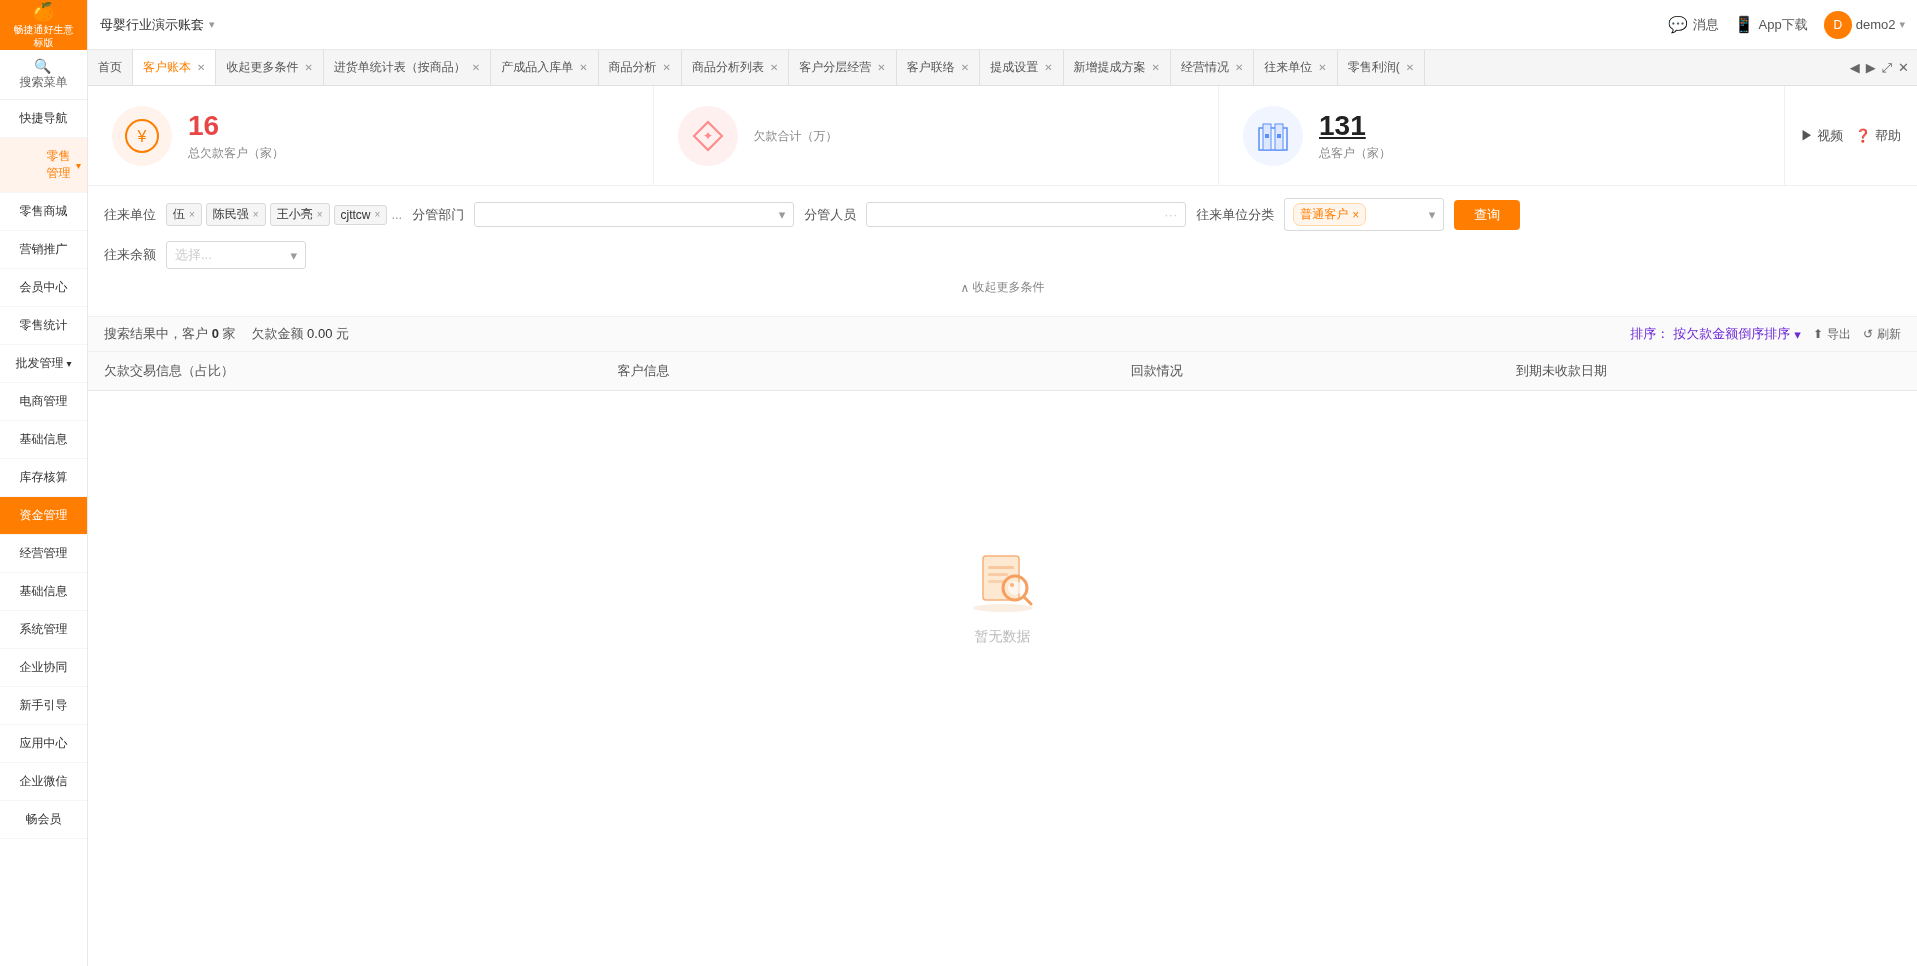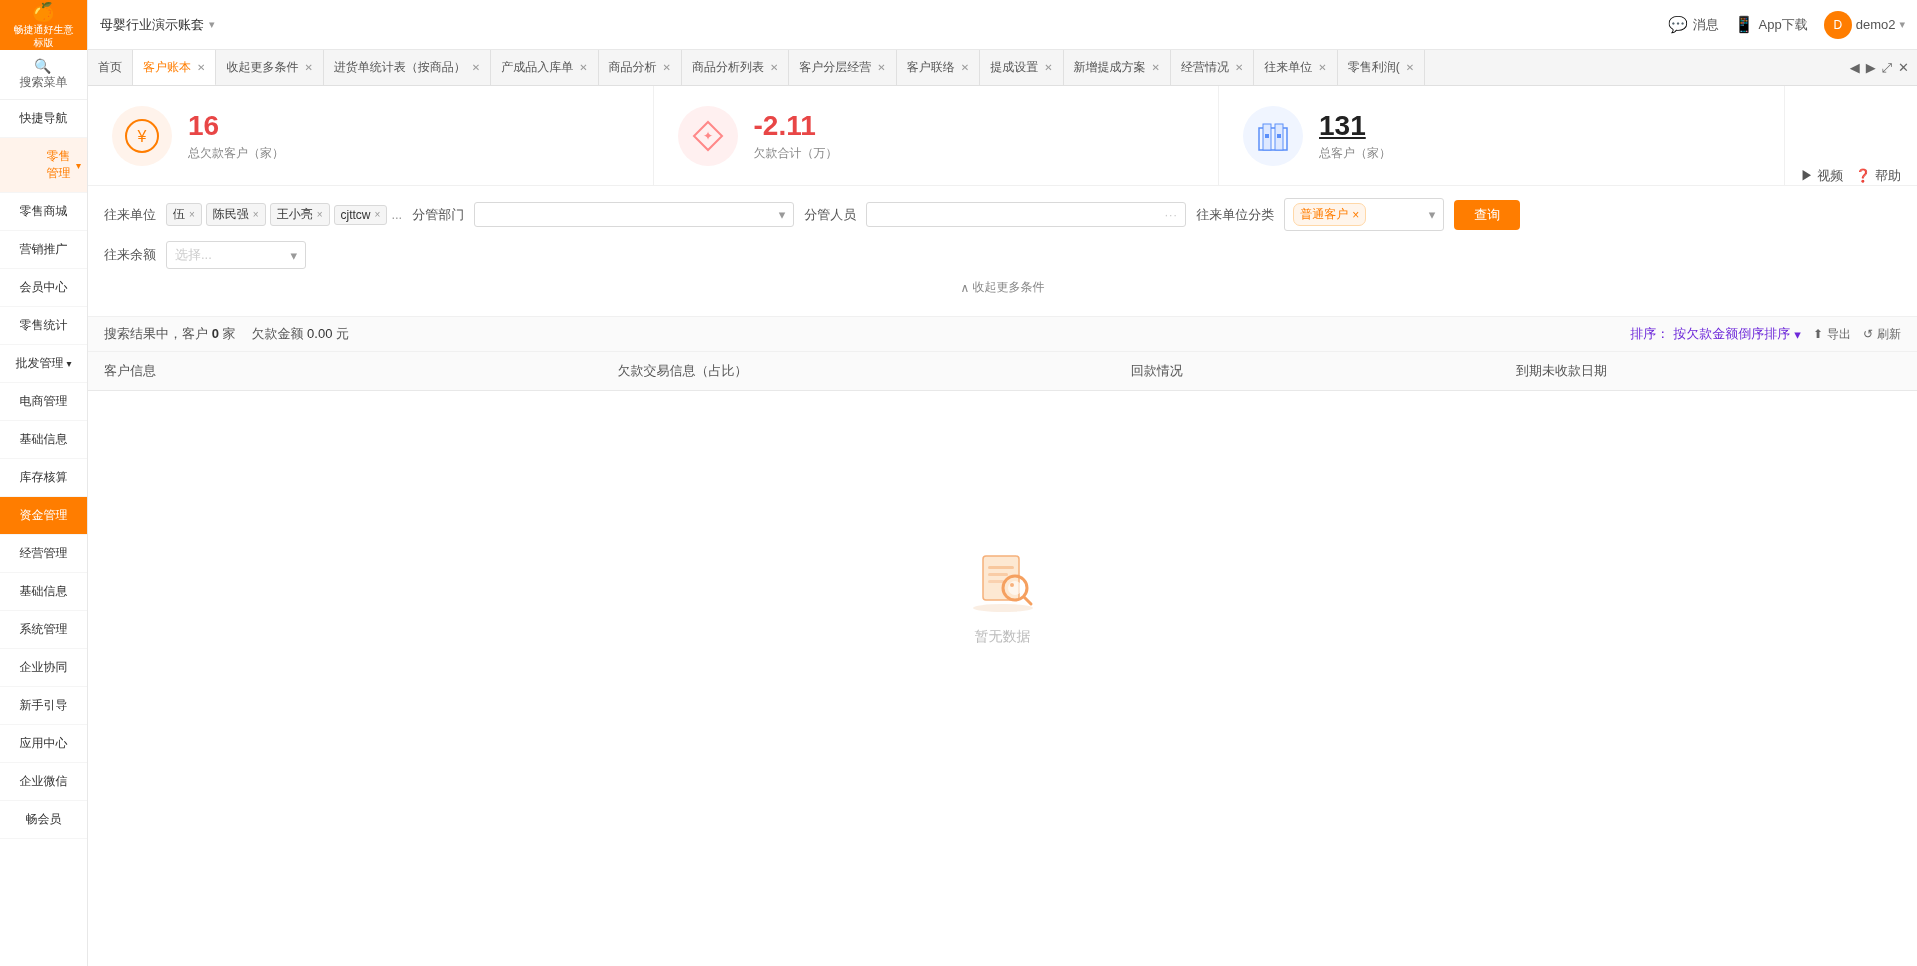--- a/index.html
+++ b/index.html
@@ -214,21 +214,21 @@
     }
     .stat-value.red { color: #e84646; }
     .stat-value.black { color: #222; }
     .stat-label {
       font-size: 12px;
       color: #888;
       margin-top: 2px;
     }
     .stats-banner-right {
       display: flex;
-      align-items: flex-end;
+      align-items: center;
       padding: 0 16px;
       gap: 12px;
       font-size: 13px;
       color: #555;
     }
     .stats-banner-right span { cursor: pointer; }
 
     
     .filter-section {
       padding: 12px 16px 0;
@@ -580,21 +580,20 @@
       </div>
 
       <div class="stat-card">
         <div class="stat-icon red-light">
           <svg width="36" height="36" viewBox="0 0 36 36" fill="none">
             <polygon points="18,4 32,18 18,32 4,18" fill="#fff0f0" stroke="#f88" stroke-width="2"></polygon>
             <text x="18" y="22" text-anchor="middle" font-size="12" fill="#f88">✦</text>
           </svg>
         </div>
         <div class="stat-info">
-          <div class="stat-value red">-2.11</div>
           <div class="stat-label">欠款合计（万）</div>
         </div>
       </div>
 
       <div class="stat-card">
         <div class="stat-icon blue-light">
           <svg width="36" height="36" viewBox="0 0 36 36" fill="none">
             <rect x="4" y="10" width="28" height="22" fill="#f0f5ff" stroke="#5b8ff9" stroke-width="1.5"></rect>
             <rect x="8" y="6" width="8" height="26" fill="#dde8ff" stroke="#5b8ff9" stroke-width="1"></rect>
             <rect x="20" y="6" width="8" height="26" fill="#dde8ff" stroke="#5b8ff9" stroke-width="1"></rect>
@@ -707,22 +706,22 @@
           <span>导出</span>
         </div>
         <div class="refresh-btn">
           <span>↺</span>
           <span>刷新</span>
         </div>
       </div>
     </div>
 
     <div class="table-header">
+      <div>欠款交易信息（占比）</div>
       <div>客户信息</div>
-      <div>欠款交易信息（占比）</div>
       <div>回款情况</div>
       <div>到期未收款日期</div>
     </div>
 
     <div class="table-body">
       <div class="empty-state">
         <svg width="80" height="80" viewBox="0 0 80 80">
 
           <ellipse cx="40" cy="72" rx="30" ry="4" fill="#f5ddc8" opacity="0.5"></ellipse>
 

